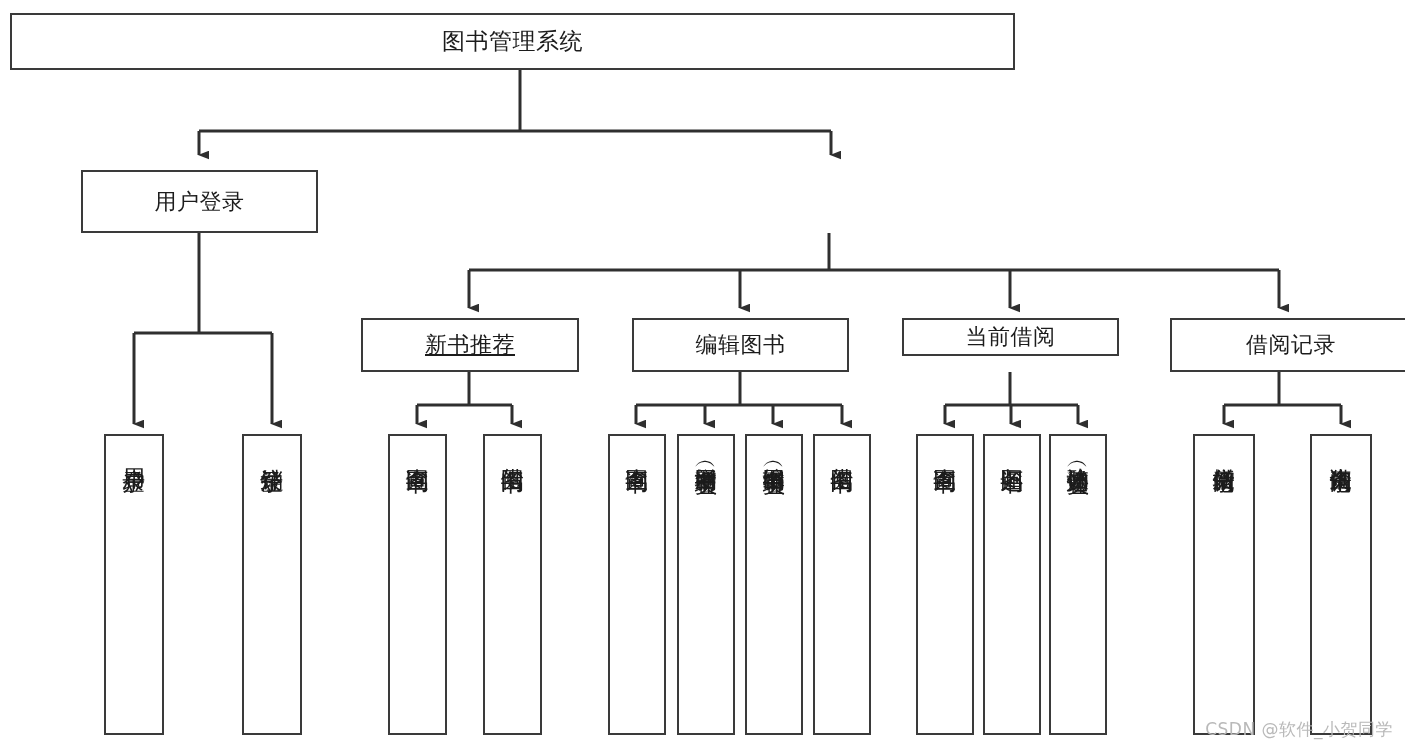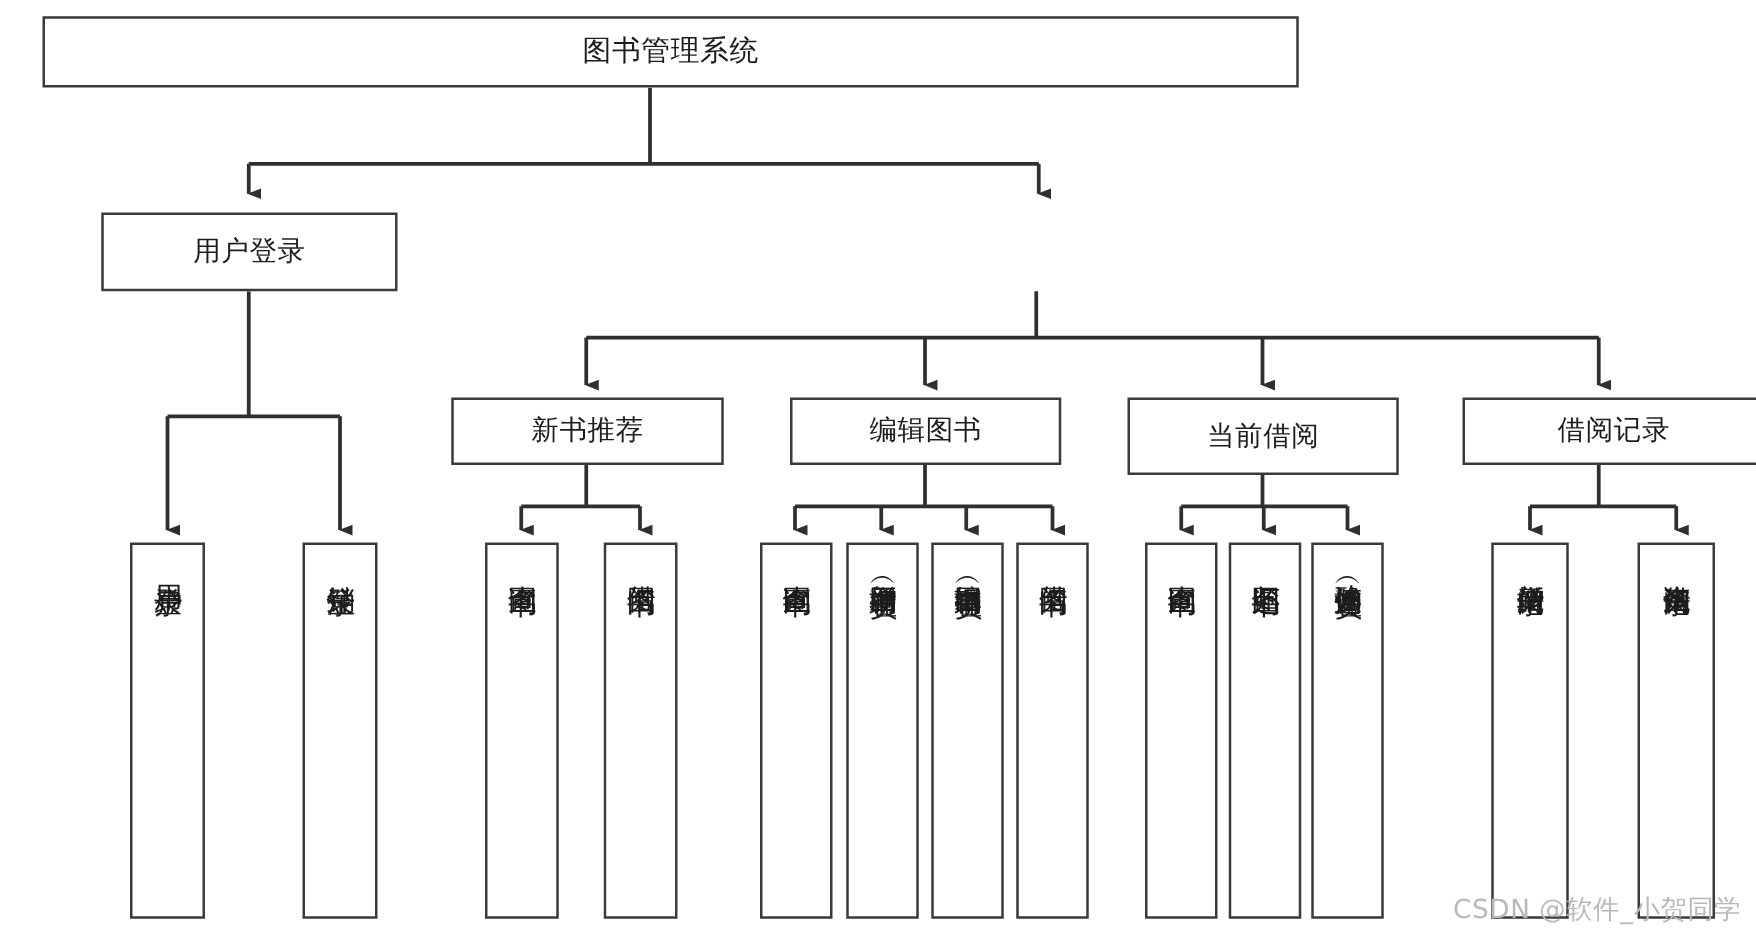--- a/index.html
+++ b/index.html
@@ -64,21 +64,21 @@
     letter-spacing: 1px;
     white-space: nowrap;
   }
   .node.v.tall .label {
     font-size: 22px;
   }
   #watermark {
     position: absolute;
     right: 12px;
     bottom: 6px;
-    font-size: 21px;
+    font-size: 17px;
     color: #b9b9b9;
     letter-spacing: 0.5px;
     z-index: 3;
     white-space: nowrap;
     font-family: "DejaVu Sans", "Liberation Sans", sans-serif;
   }
 </style>
 </head>
 <body>
 
@@ -127,35 +127,35 @@
       <path d="M1011,405 L1011,424" marker-end="url(#arw)"></path>
       <path d="M1078,405 L1078,424" marker-end="url(#arw)"></path>
 
       <path d="M1279,372 L1279,405"></path>
       <path d="M1224,405 L1341,405"></path>
       <path d="M1224,405 L1224,424" marker-end="url(#arw)"></path>
       <path d="M1341,405 L1341,424" marker-end="url(#arw)"></path>
     </g>
   </svg>
 
-  <div class="node h root" style="left:34px; top:13px; width:1005px; height:57px;">
+  <div class="node h root" style="left:10px; top:13px; width:1005px; height:57px;">
     <span class="label">图书管理系统</span>
   </div>
 
   <div class="node h" style="left:81px; top:170px; width:237px; height:63px;">
     <span class="label">用户登录</span>
   </div>
 
-  <div class="node h" style="left:361px; top:318px; width:218px; height:54px;">
+  <div class="node h" style="left:361px; top:318px; width:218px; height:54px;text-decoration:underline;">
     <span class="label">新书推荐</span>
   </div>
   <div class="node h" style="left:632px; top:318px; width:217px; height:54px;">
     <span class="label">编辑图书</span>
   </div>
-  <div class="node h" style="left:902px; top:318px; width:217px; height:62px;font-family:Liberation Serif, serif;">
+  <div class="node h" style="left:902px; top:318px; width:217px; height:38px;">
     <span class="label">当前借阅</span>
   </div>
   <div class="node h" style="left:1170px; top:318px; width:242px; height:54px;">
     <span class="label">借阅记录</span>
   </div>
 
   <div class="node v" style="left:104px; top:434px; width:60px; height:301px;">
     <span class="label">用户登录</span>
   </div>
   <div class="node v" style="left:242px; top:434px; width:60px; height:301px;">

